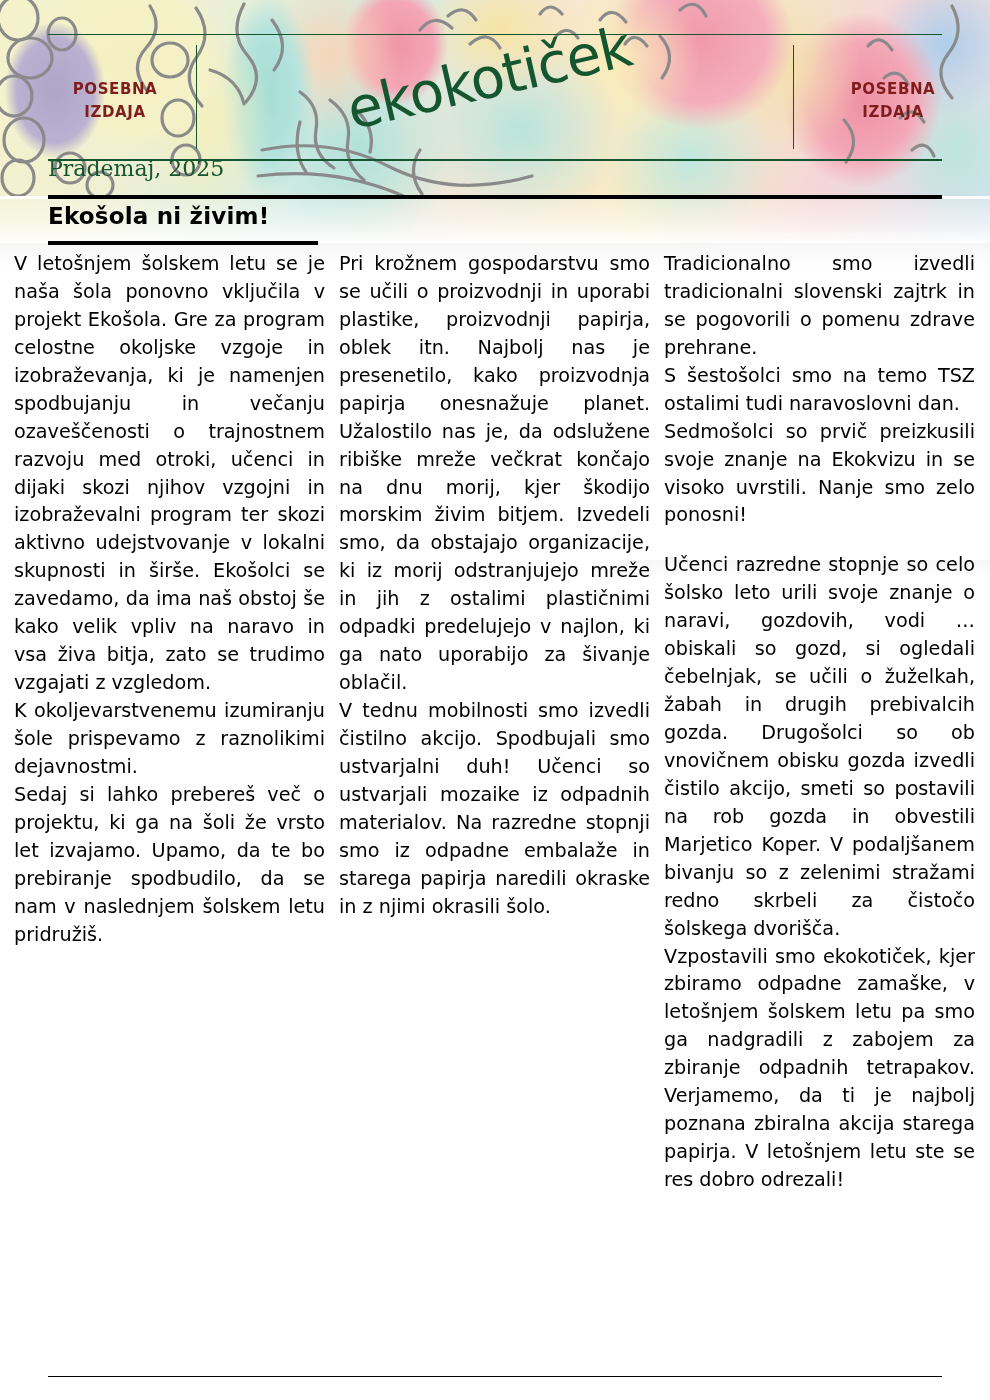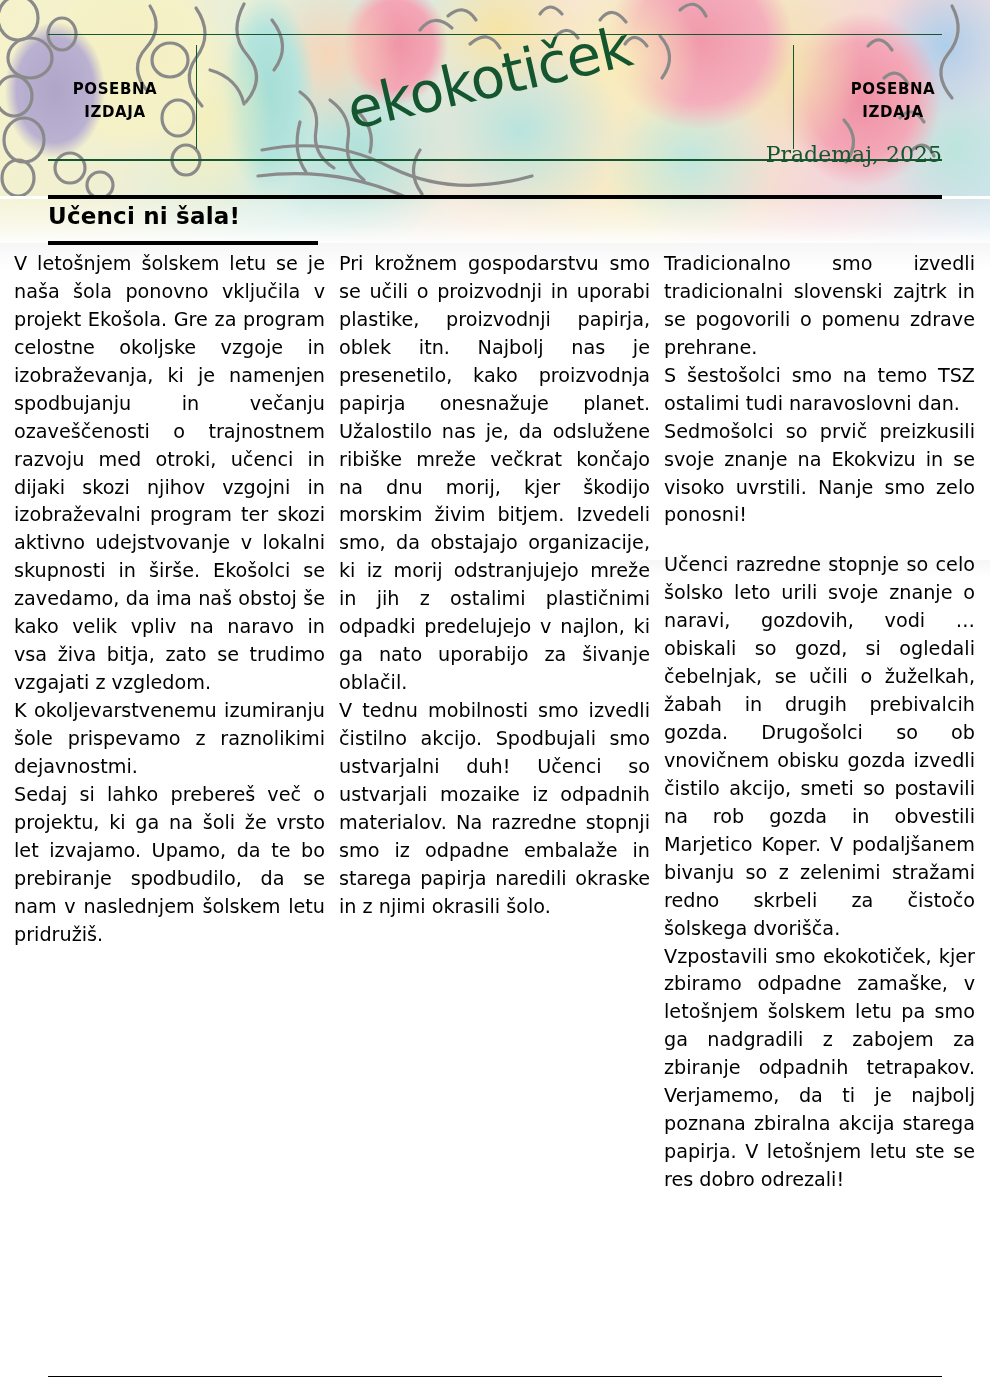--- a/index.html
+++ b/index.html
@@ -89,21 +89,21 @@
     top: 45px;
     height: 104px;
     width: 0;
     border-left: 1.4px solid #14562f;
   }
 
   .special {
     position: absolute;
     width: 150px;
     text-align: center;
-    color: #000000;
+    color: #7f1d1d;
     font-family: "DejaVu Sans", sans-serif;
     font-weight: bold;
     font-size: 15px;
     letter-spacing: 0.6px;
     line-height: 1.55;
     top: 78px;
   }
   .special.left  { left: 40px; }
   .special.right { left: 818px; }
   .special span { display: block; }
@@ -126,24 +126,24 @@
     letter-spacing: -1px;
     transform: rotate(-13deg);
     transform-origin: left center;
     white-space: nowrap;
   }
 
   .issue-line {
     position: absolute;
     left: 48px;
     right: 48px;
-    top: 144px;
+    top: 158px;
     height: 44px;
     display: flex;
-    justify-content: flex-end;
+    justify-content: flex-start;
     align-items: flex-start;
   }
   .issue-line .place,
   .issue-line .date {
     font-family: "DejaVu Serif", serif;
     font-size: 22px;
     color: #14562f;
     line-height: 1;
   }
 
@@ -315,21 +315,21 @@
   </div>
 
   <div class="hardrule"></div>
 
   <div class="headline-band">
     <div class="hb-art">
       <div class="art-base" style="position:absolute;inset:0;"></div>
       <div class="art-veil" style="position:absolute;inset:0;"></div>
     </div>
     <div class="hb-fade"></div>
-    <div class="headline">Učenci ni šala!</div>
+    <div class="headline">Ekošola ni živim!</div>
   </div>
   <div class="headline-underline"></div>
 
   <div class="columns">
 
     <div class="col">
       <p>V letošnjem šolskem letu se je naša šola ponovno vključila v projekt Ekošola. Gre za program celostne okoljske vzgoje in izobraževanja, ki je namenjen spodbujanju in večanju ozaveščenosti o trajnostnem razvoju med otroki, učenci in dijaki skozi njihov vzgojni in izobraževalni program ter skozi aktivno udejstvovanje v lokalni skupnosti in širše. Ekošolci se zavedamo, da ima naš obstoj še kako velik vpliv na naravo in vsa živa bitja, zato se trudimo vzgajati z vzgledom.</p>
       <p>K okoljevarstvenemu izumiranju šole prispevamo z raznolikimi dejavnostmi.</p>
       <p>Sedaj si lahko prebereš več o projektu, ki ga na šoli že vrsto let izvajamo. Upamo, da te bo prebiranje spodbudilo, da se nam v naslednjem šolskem letu pridružiš.</p>
     </div>

